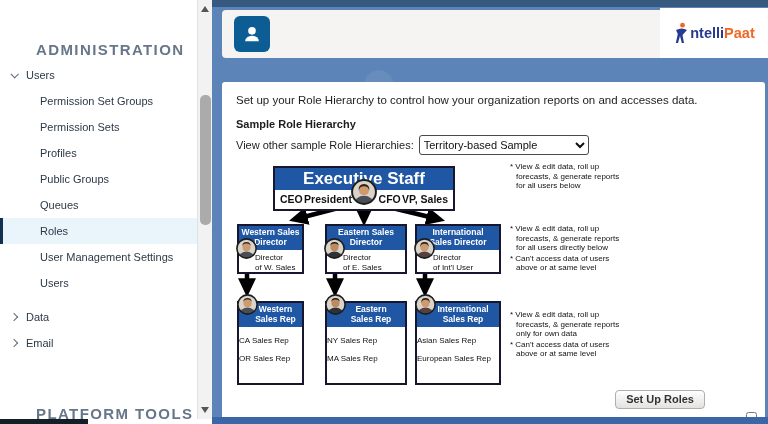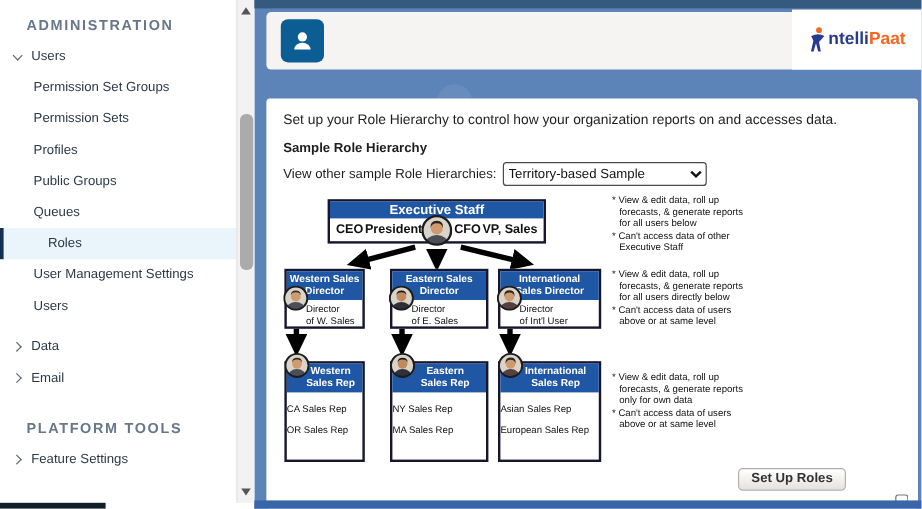--- a/index.html
+++ b/index.html
@@ -2,23 +2,23 @@
 <html><head>
 <meta charset="utf-8">
 <style>
   * { margin:0; padding:0; box-sizing:border-box; }
   html,body { width:768px; height:424px; font-family:"Liberation Sans", sans-serif; overflow:hidden; }
   body { position:relative; background:#fff; }
 
   
   .sidebar { position:absolute; left:0; top:0; width:197px; height:419px; background:#fff; z-index:3; }
   .sb-row { height:26px; display:flex; align-items:center; font-size:11px; color:#2b3947; cursor:pointer; }
-  .sb-section { padding-left:22px; font-size:12px; letter-spacing:1.4px; color:#67778a; font-weight:bold; cursor:default; }
+  .sb-section { padding-left:36px; font-size:15px; letter-spacing:1.4px; color:#67778a; font-weight:bold; cursor:default;margin-top:28px; }
   .sb-group { padding-left:11px; gap:9px; }
-  .sb-child { padding-left:28px; }
+  .sb-child { padding-left:40px; }
   .sb-child.selected { background:#e9f4fb; border-left:3px solid #14304f; padding-left:37px; }
   .chev { width:6px; height:6px; border-right:1.5px solid #5a6b7d; border-bottom:1.5px solid #5a6b7d; display:inline-block; flex:0 0 auto; }
   .chev.down { transform:rotate(45deg) translateY(-1px); }
   .chev.right { transform:rotate(-45deg); }
   .sb-spacer { height:8px; }
 
   
   .scrollbar { position:absolute; left:197px; top:0; width:15px; height:419px; background:#f2f2f2; border-left:1px solid #e2e2e2; z-index:3; }
   .sb-arrow-up, .sb-arrow-down { position:absolute; left:3px; width:0; height:0; border-left:4.5px solid transparent; border-right:4.5px solid transparent; }
   .sb-arrow-up { top:6px; border-bottom:6px solid #555; }
@@ -52,21 +52,21 @@
   .sample-heading { font-size:11px; font-weight:bold; color:#1d1d1d; margin-top:12px; }
   .view-row { margin-top:5px; display:flex; align-items:center; gap:5px; font-size:11px; color:#1d1d1d; }
   .view-row select { width:170px; height:20px; font-size:11px; font-family:"Liberation Sans", sans-serif; color:#111; border:1px solid #4a4a4a; border-radius:3px; background:#fff; }
 
   
   .chart { position:absolute; left:12px; top:80px; width:520px; height:228px; }
   .arrows-svg { position:absolute; left:0; top:0; z-index:1; pointer-events:none; }
   .obox { position:absolute; background:#fff; border:2px solid #16162e; z-index:2; }
   .obox-head { background:#1f57a4; color:#fff; font-weight:bold; text-align:center; }
   .exec-box { left:39px; top:4px; width:182px; }
-  .exec-box .obox-head { font-size:11px; padding:1px 0; }
+  .exec-box .obox-head { font-size:17px; padding:1px 0; }
   .exec-members { display:flex; align-items:center; justify-content:space-between; padding:3px 5px 4px 5px; font-size:10.5px; font-weight:bold; color:#111; }
   .exec-gap { width:24px; }
   .dir-box { top:62px; height:50px; }
   .dir-box .obox-head { font-size:8.5px; line-height:1.15; padding:2px 0; }
   .dir-body { font-size:8px; color:#111; padding:3px 0 0 16px; line-height:1.3; }
   .rep-box { top:139px; height:84px; }
   .rep-box .obox-head { font-size:8.5px; line-height:1.15; padding:2px 0 2px 10px; }
   .rep-body { font-size:8px; color:#111; }
   .rep-body div { margin-top:9px; }
   .col1 { left:3px; width:67px; }
@@ -383,21 +383,20 @@
             <path d="M3 23 a9 7.5 0 0 1 18 0 z" fill="#55413f"></path>
             <circle cx="12" cy="10.5" r="4.6" fill="#cf9a6e"></circle>
             <path d="M7.2 10.5 a4.9 4.9 0 0 1 9.6 0 q0.6-6-4.8-6 q-5.4 0-4.8 6z" fill="#2f241c"></path>
           </g>
           <circle cx="12" cy="12" r="11" fill="none" stroke="#1c1c1c" stroke-width="1.8"></circle>
         </svg>
     </div>
 
     <div class="ann ann1">
       <p>* View &amp; edit data, roll up forecasts, &amp; generate reports for all users below</p>
-      <p>* Can't access data of other Executive Staff</p>
     </div>
     <div class="ann ann2">
       <p>* View &amp; edit data, roll up forecasts, &amp; generate reports for all users directly below</p>
       <p>* Can't access data of users above or at same level</p>
     </div>
     <div class="ann ann3">
       <p>* View &amp; edit data, roll up forecasts, &amp; generate reports only for own data</p>
       <p>* Can't access data of users above or at same level</p>
     </div>
   </div>

